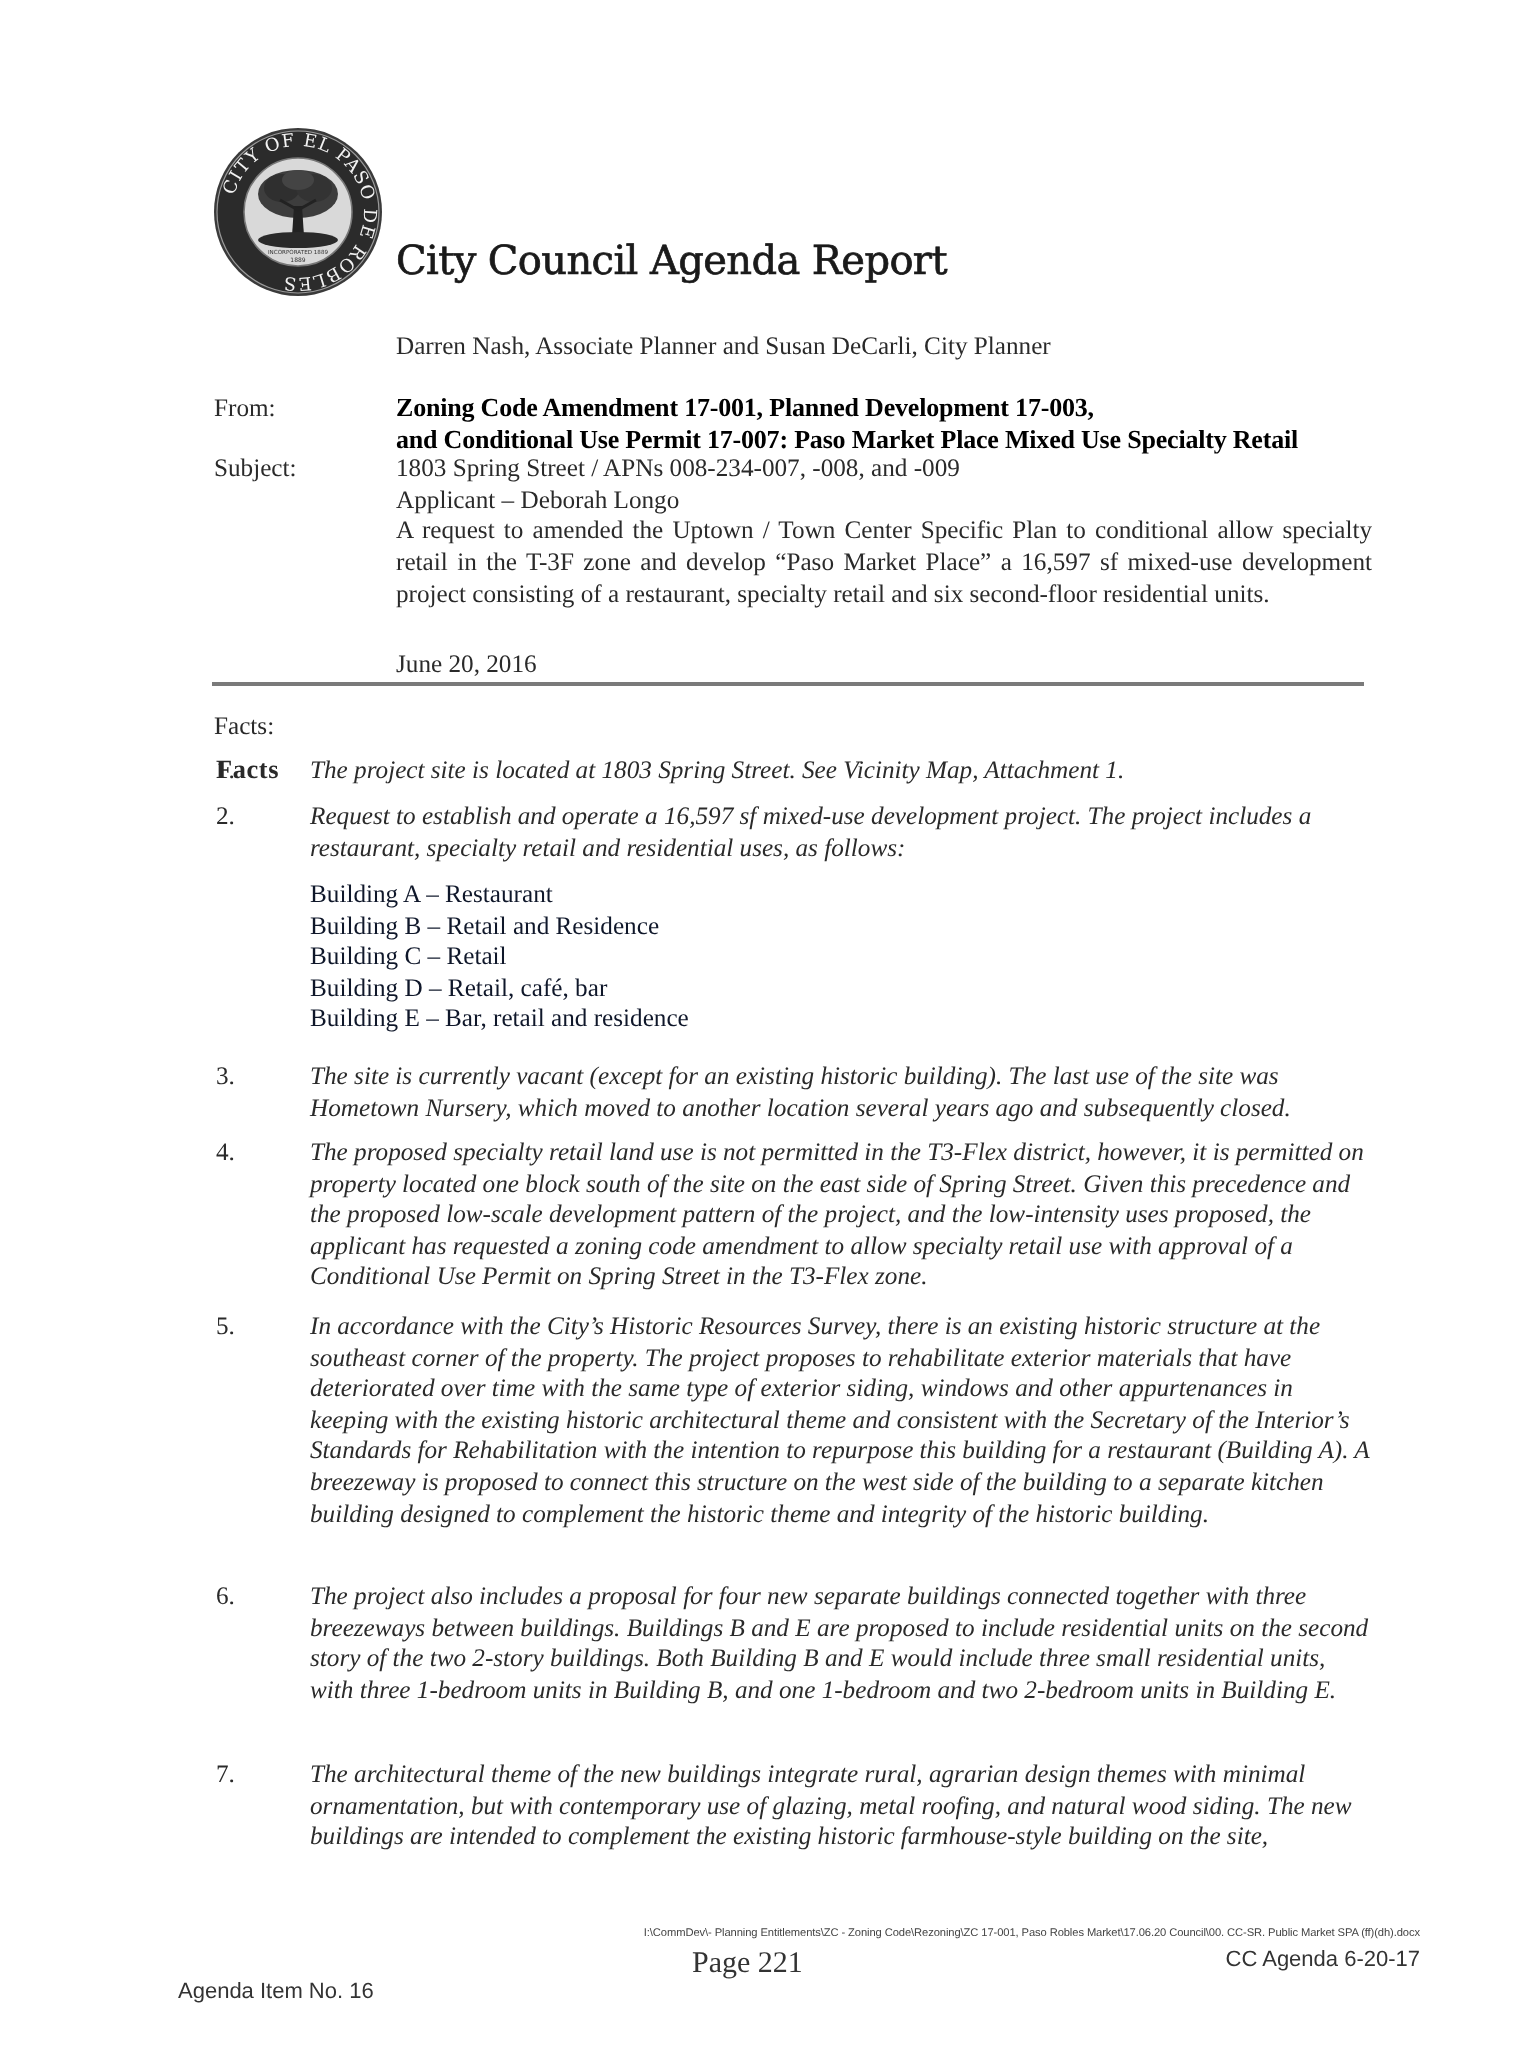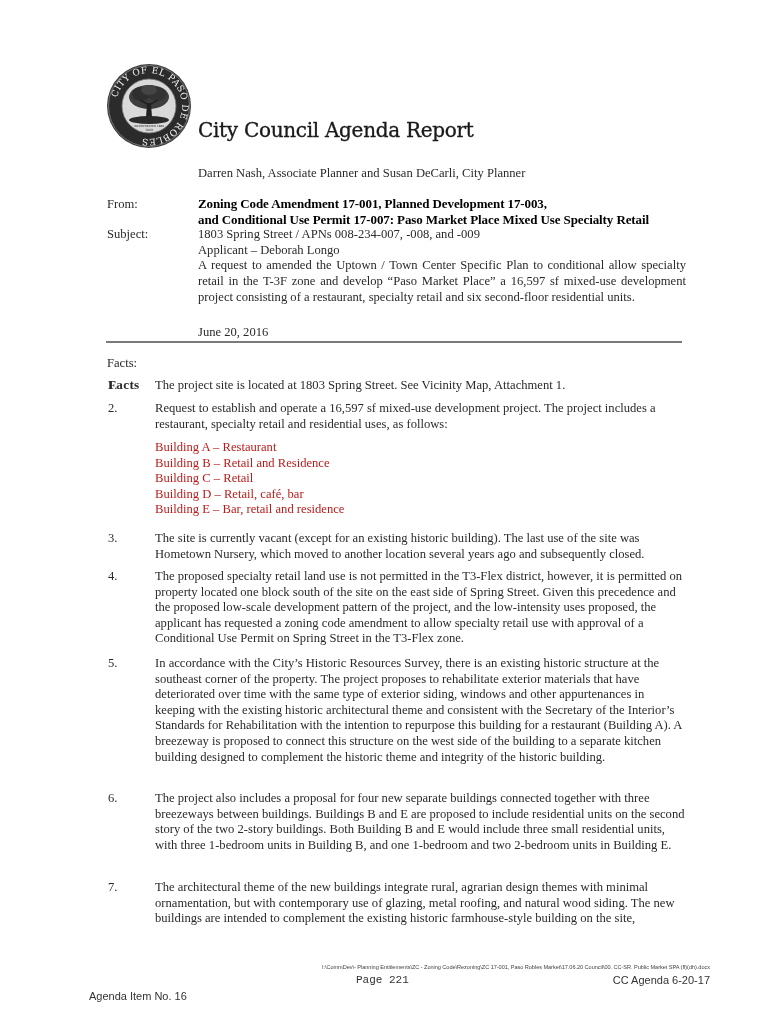--- a/index.html
+++ b/index.html
@@ -23,32 +23,32 @@
 
     .rule { position: absolute; left: 106px; top: 341px; width: 576px; height: 0;
             border-top: 2px solid #7a7a7a; }
 
     .facts-heading { position: absolute; left: 108px; top: 377px; font-family: "Liberation Serif", serif;
                      font-weight: bold; font-size: 13.2px; color: #2a2a2a; letter-spacing: 0.3px; }
 
     .fact { position: absolute; left: 108px; width: 580px; font-family: "Liberation Serif", serif;
             font-size: 12.6px; line-height: 15.6px; color: #2a2a2a; }
     .fact-num { position: absolute; left: 0; top: 0; width: 30px; }
-    .fact-text { position: absolute; left: 47px; top: 0; width: 530px; text-align: left; }
+    .fact-text { position: absolute; left: 47px; top: 0; width: 530px; text-align: left; font-style: italic; }
     .buildings { position: absolute; left: 155px; top: 440px; font-family: "Liberation Serif", serif;
-                 font-size: 12.6px; line-height: 15.6px; color: #b91c1c; }
+                 font-size: 12.6px; line-height: 15.6px; color: #0f172a; }
     .buildings div { white-space: nowrap; }
 
     .footer-path { position: absolute; left: 232px; top: 964px; width: 478px; text-align: right;
                    font-family: "Liberation Sans", sans-serif; font-size: 5.6px; color: #444;
                    white-space: nowrap; letter-spacing: -0.05px; }
     .footer-left { position: absolute; left: 89px; top: 974px; font-family: "Liberation Sans", sans-serif;
                    font-size: 11px; color: #333; margin-top: 16px; }
-    .footer-center { position: absolute; left: 356px; top: 974px; font-family: Liberation Mono, monospace;
-                     font-size: 11px; color: #333; }
+    .footer-center { position: absolute; left: 346px; top: 974px; font-family: Liberation Serif, serif;
+                     font-size: 15px; color: #333; }
     .footer-right { position: absolute; right: 60px; top: 974px; font-family: "Liberation Sans", sans-serif;
                     font-size: 11px; color: #333; }
   </style>
 </head>
 <body>
 
 <div class="page">
 
   <div class="seal">
     <svg width="86" height="86" viewBox="0 0 86 86">

